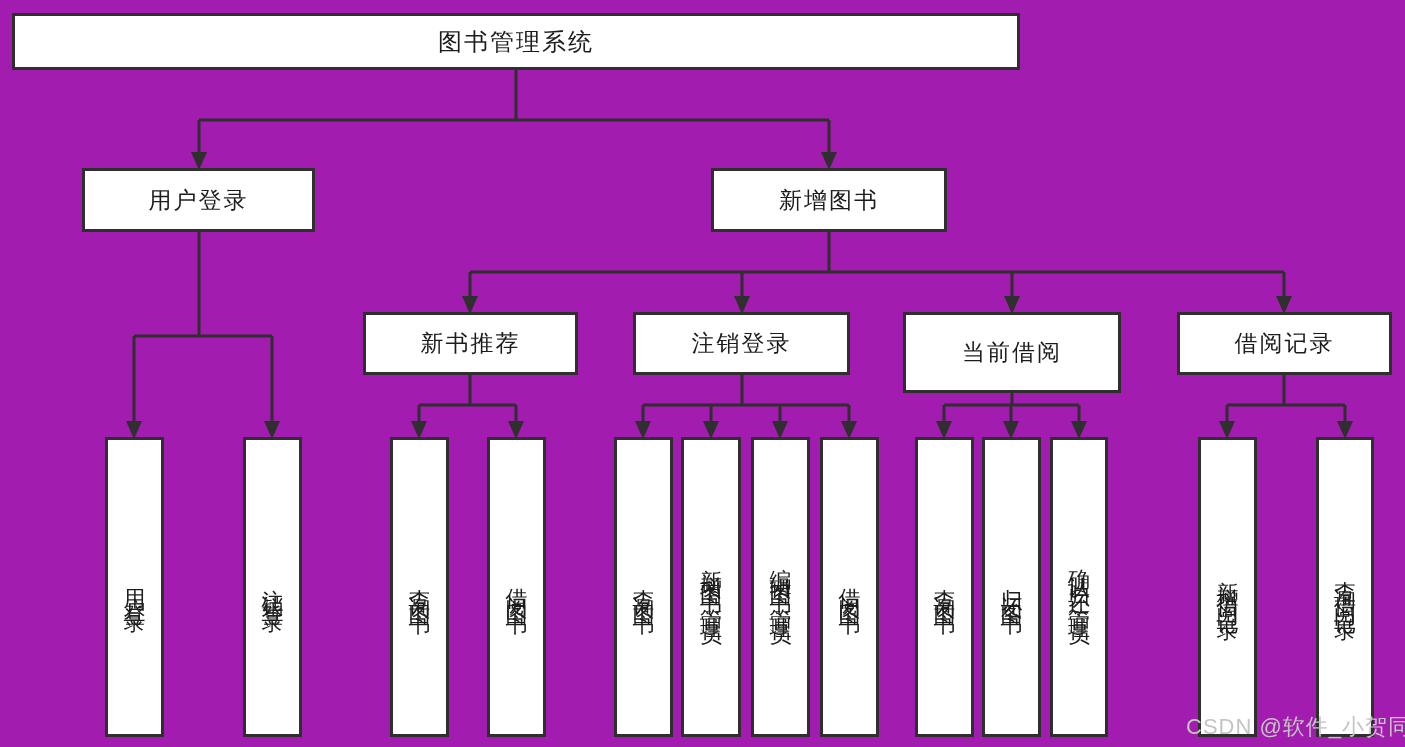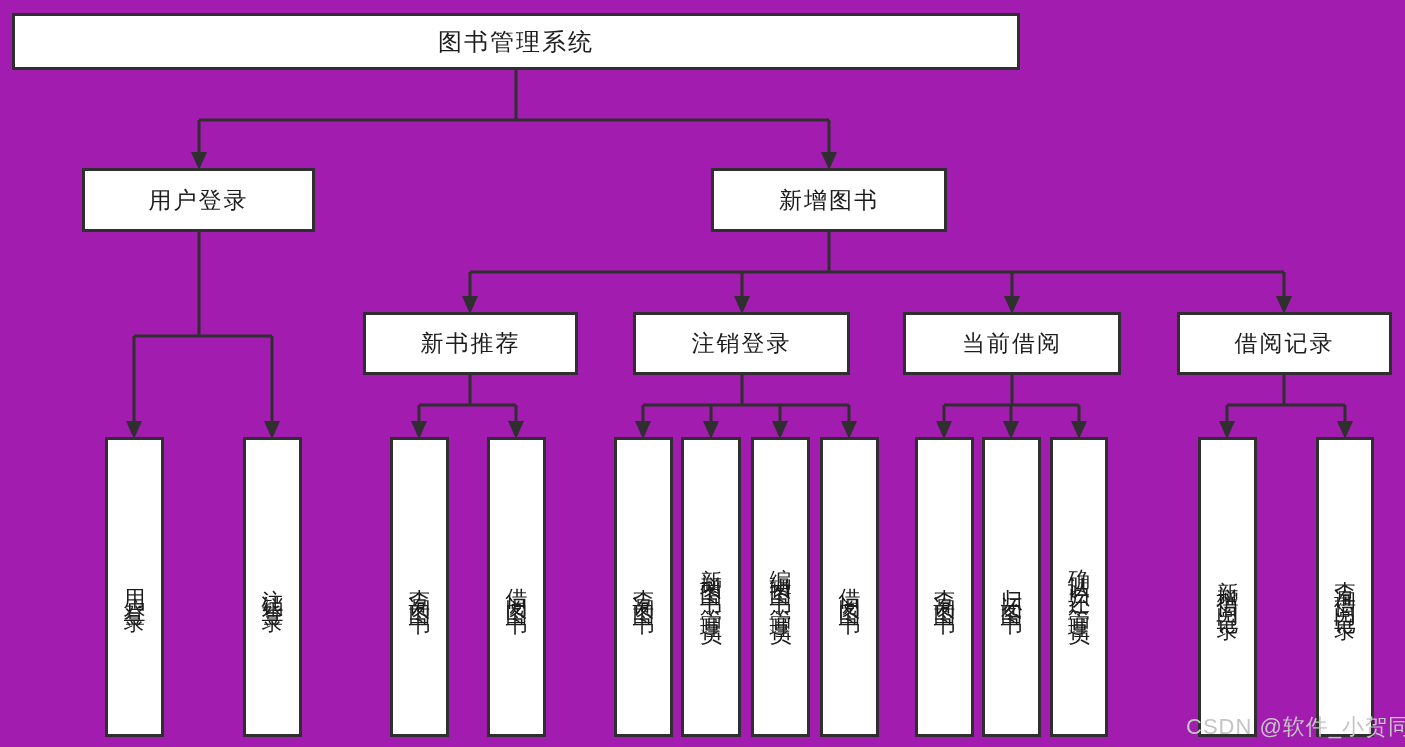--- a/index.html
+++ b/index.html
@@ -121,21 +121,21 @@
   <div class="box" style="left:711px; top:168px; width:236px; height:64px;">
     <span class="label">新增图书</span>
   </div>
 
   <div class="box" style="left:363px; top:312px; width:215px; height:63px;">
     <span class="label">新书推荐</span>
   </div>
   <div class="box" style="left:633px; top:312px; width:217px; height:63px;">
     <span class="label">注销登录</span>
   </div>
-  <div class="box" style="left:903px; top:312px; width:218px; height:63px;">
+  <div class="box" style="left:903px; top:312px; width:218px; height:81px;">
     <span class="label">当前借阅</span>
   </div>
   <div class="box" style="left:1177px; top:312px; width:215px; height:63px;">
     <span class="label">借阅记录</span>
   </div>
 
   <div class="box leaf" style="left:105px;">
     <span class="vlabel">用户登录</span>
   </div>
   <div class="box leaf" style="left:243px;">

